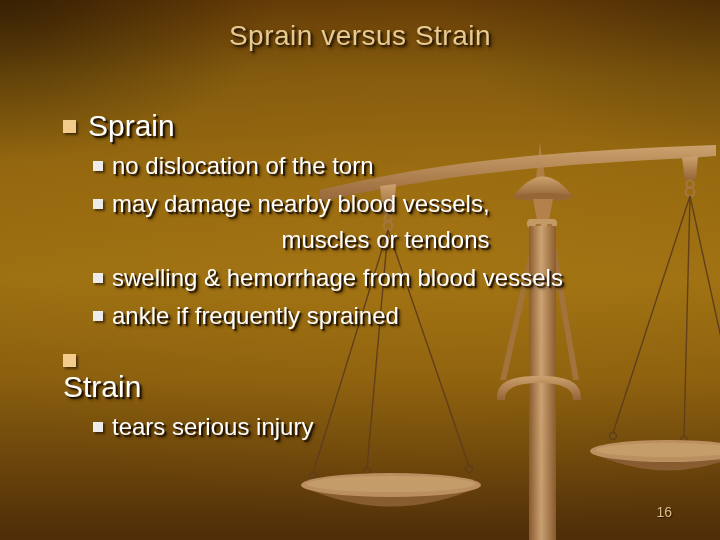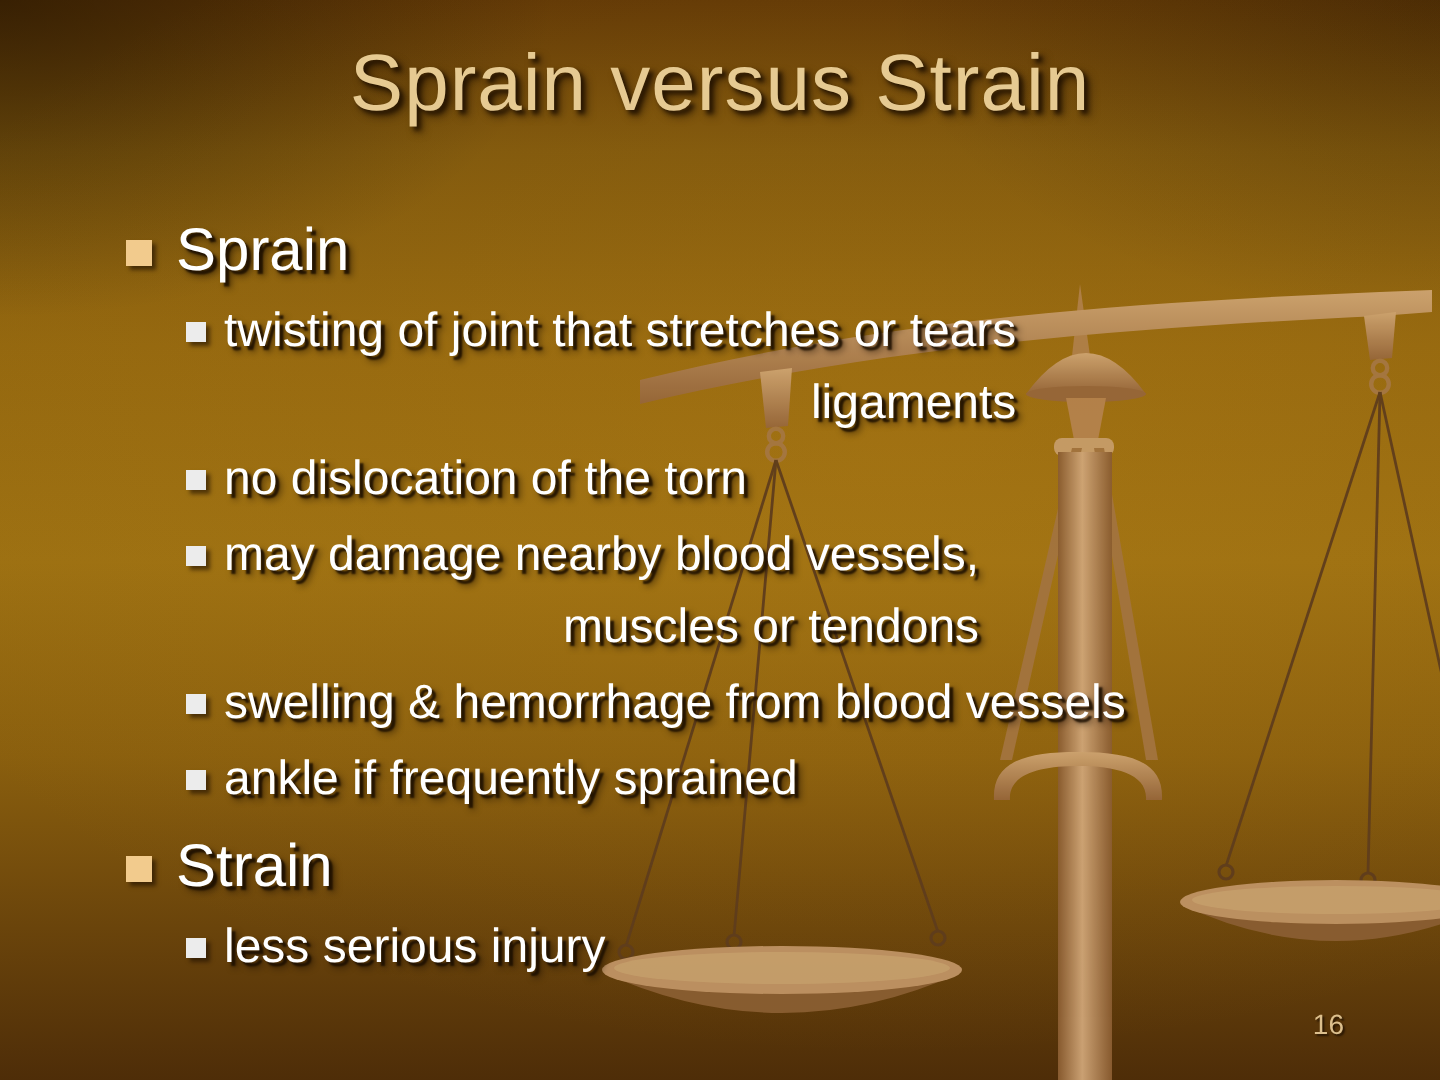--- a/index.html
+++ b/index.html
@@ -11,38 +11,38 @@
     background:
       radial-gradient(120% 90% at 62% 42%, rgba(195,135,25,0.22), rgba(0,0,0,0) 62%),
       radial-gradient(55% 42% at 0% 0%, rgba(15,8,0,0.50), rgba(0,0,0,0) 70%),
       radial-gradient(55% 42% at 100% 0%, rgba(15,8,0,0.28), rgba(0,0,0,0) 70%),
       linear-gradient(180deg,#613806 0%,#7e570d 14%,#93670f 32%,#9c7012 52%,#8a5f0e 70%,#6a440b 86%,#4e2d08 100%);
   }
   .scale-art{position:absolute;inset:0;z-index:1;}
   .title{
     position:absolute;top:20px;left:0;width:100%;z-index:2;
     margin:0;text-align:center;
-    font-size:40px;font-weight:400;letter-spacing:0.5px;
+    font-size:28px;font-weight:400;letter-spacing:0.5px;
     color:#e6ca92;
     text-shadow:2px 2px 2px rgba(30,15,0,0.85), 3px 3px 4px rgba(30,15,0,0.5);
   }
   .content{
     position:absolute;left:48px;top:106px;width:575px;z-index:2;
     color:#ffffff;
   }
   .row{display:flex;align-items:flex-start;
     text-shadow:2px 2px 1px rgba(28,14,0,0.9), 3px 3px 3px rgba(28,14,0,0.55);text-align:right;}
   .row .btext{white-space:pre-line;}
   .l1{padding-left:15px;font-size:30px;line-height:40px;margin:0 0 2px 0;}
   .l1 .bullet{flex:0 0 13px;width:13px;height:13px;background:#f2cb8d;
     margin:14px 12px 0 0;box-shadow:2px 2px 2px rgba(28,14,0,0.6);}
   .l2{padding-left:45px;font-size:24px;line-height:36px;margin:0 0 2px 0;}
   .l2 .bullet{flex:0 0 10px;width:10px;height:10px;background:#ececec;
     margin:13px 9px 0 0;box-shadow:2px 2px 2px rgba(28,14,0,0.6);}
-  .l1 + .l1, .l2 + .l1{margin-top:6px;}
+  .l1 + .l1, .l2 + .l1{margin-top:6px;flex-direction:column;}
   .page-num{
     position:absolute;right:48px;top:504px;z-index:2;
     font-size:14px;color:#dcbf8d;text-shadow:1px 1px 1px rgba(28,14,0,0.8);text-align:right;
   }
 </style>
 </head>
 <body>
 
 <div class="slide">
 
@@ -111,25 +111,20 @@
   </svg>
 
   <h1 class="title">Sprain versus Strain</h1>
 
   <div class="content" id="bullets">
   <div class="row l1">
     <span class="bullet"></span>
     <div class="btext">Sprain</div>
   </div>
 
-  <div class="row l2">
-    <span class="bullet"></span>
-    <div class="btext">twisting of joint that stretches or tears
-ligaments</div>
-  </div>
 
   <div class="row l2">
     <span class="bullet"></span>
     <div class="btext">no dislocation of the torn</div>
   </div>
 
   <div class="row l2">
     <span class="bullet"></span>
     <div class="btext">may damage nearby blood vessels,
 muscles or tendons</div>
@@ -145,19 +140,19 @@
     <div class="btext">ankle if frequently sprained</div>
   </div>
 
   <div class="row l1">
     <span class="bullet"></span>
     <div class="btext">Strain</div>
   </div>
 
   <div class="row l2">
     <span class="bullet"></span>
-    <div class="btext">less serious injury</div>
+    <div class="btext">tears serious injury</div>
   </div>
 
 </div>
 
   <div class="page-num">16</div>
 </div>
 
 </body></html>

